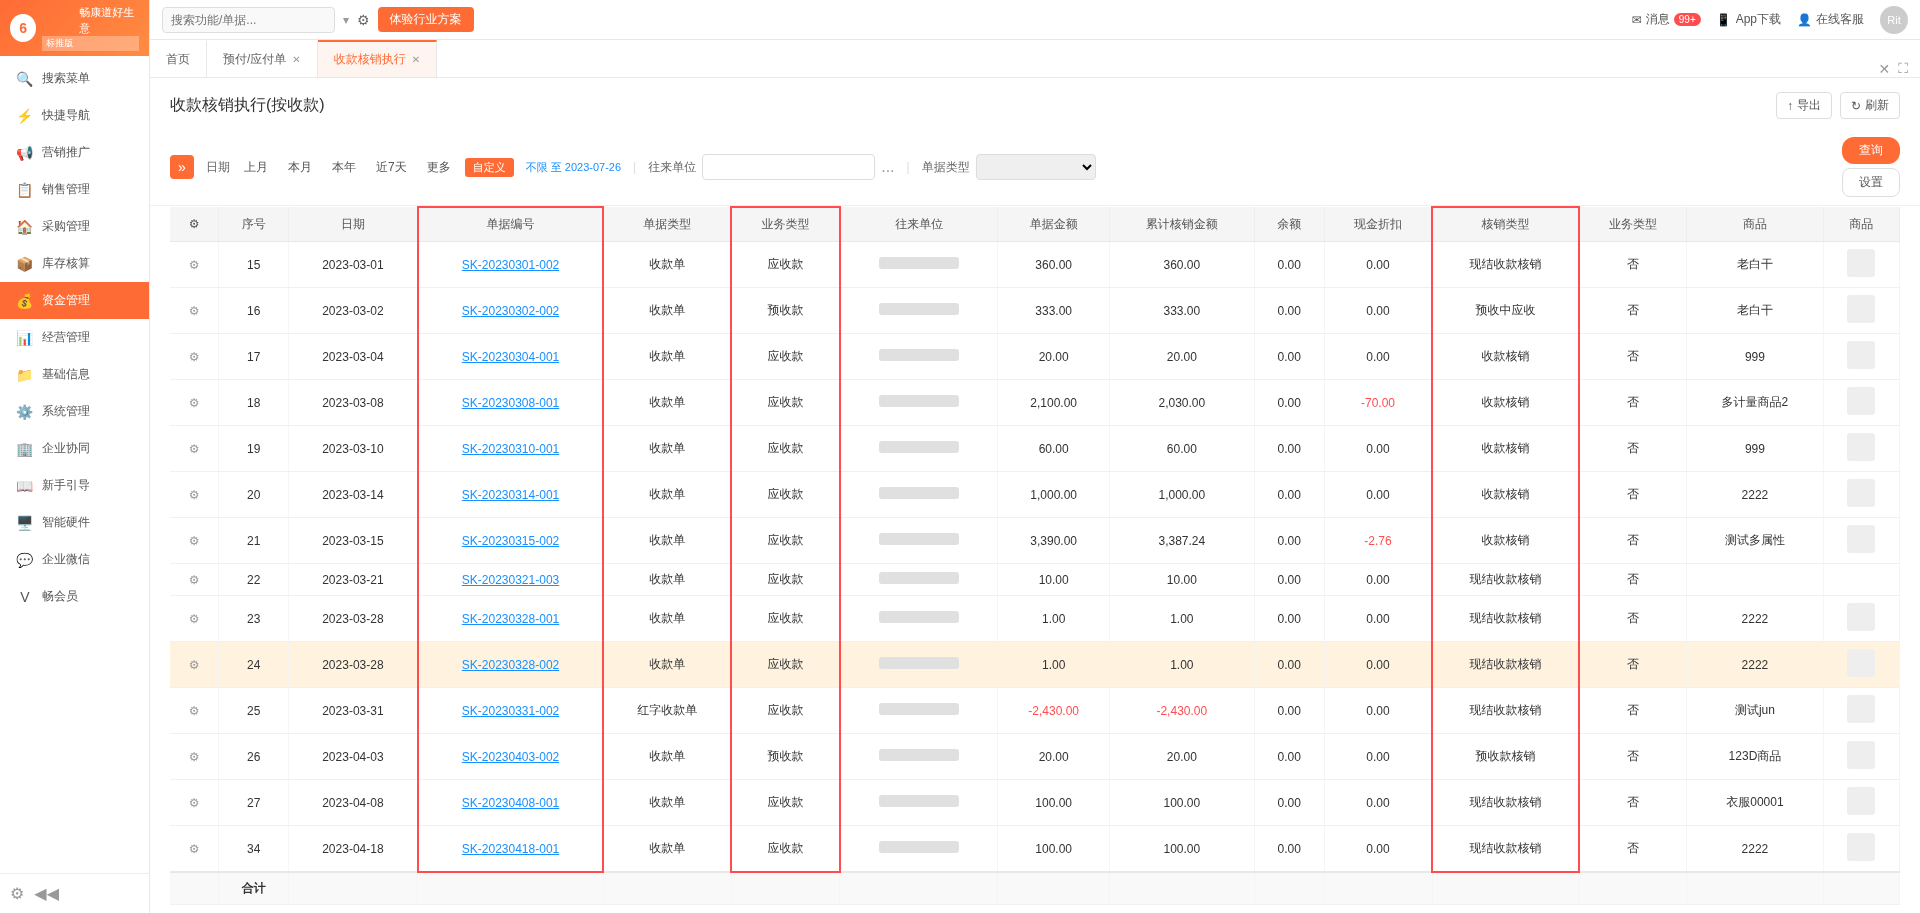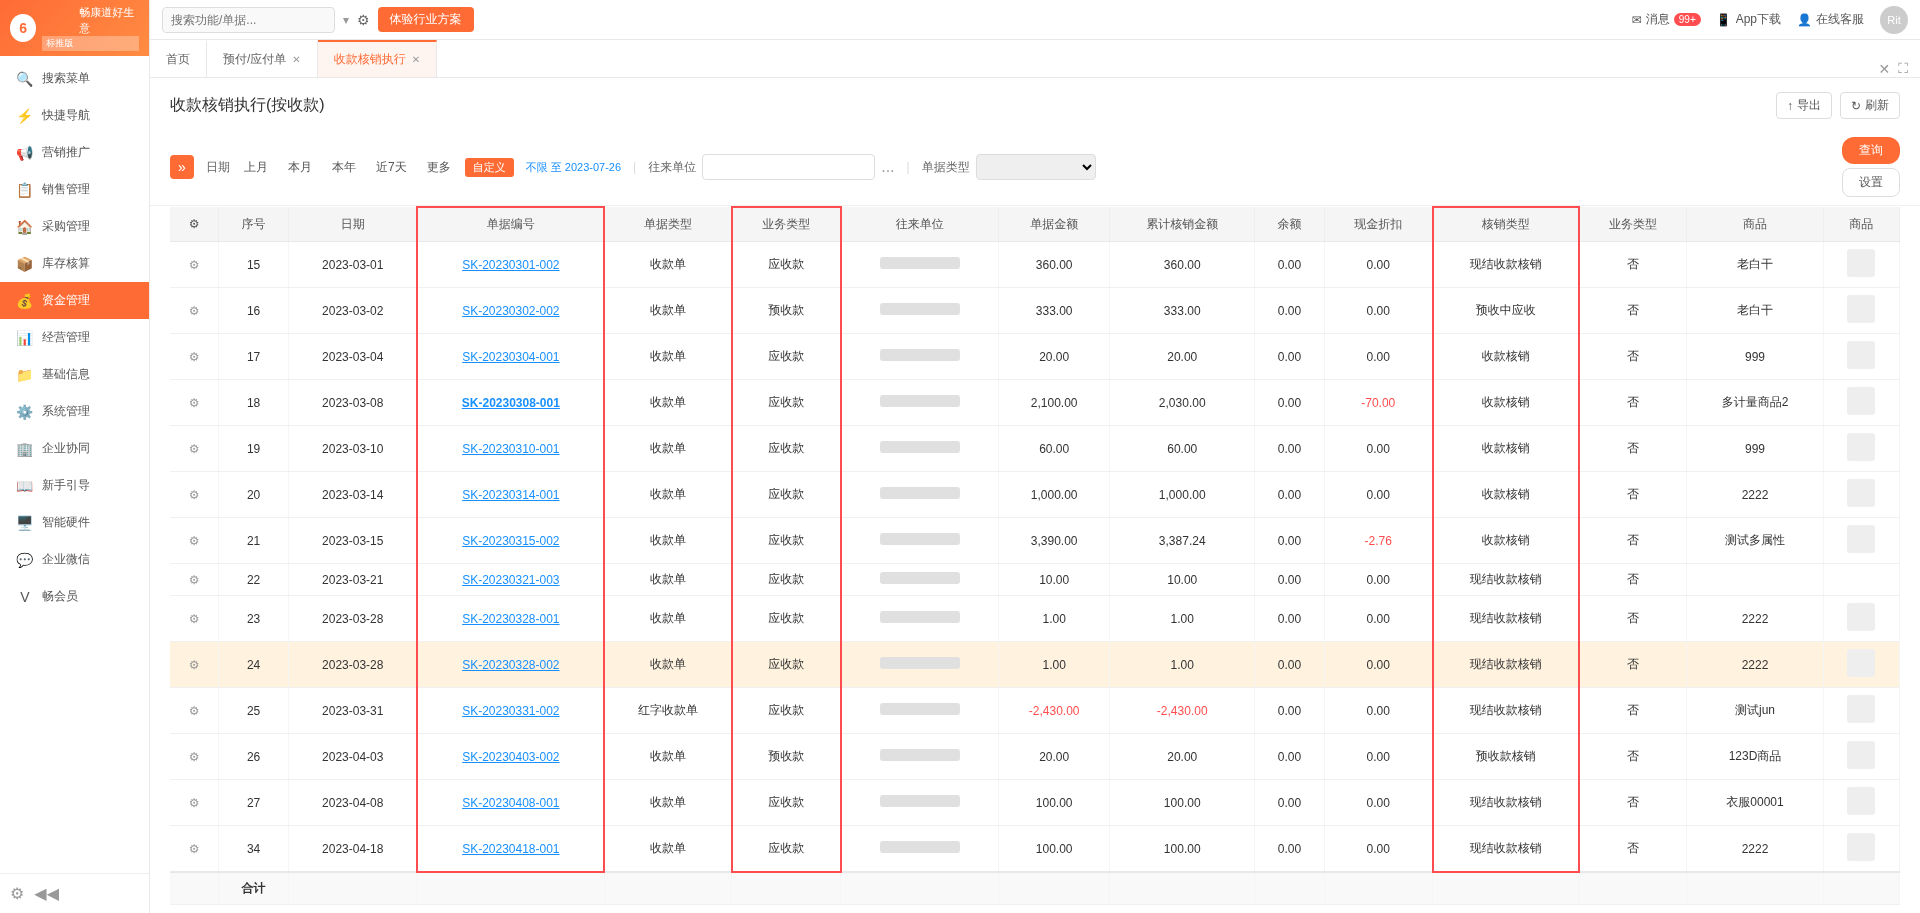--- a/index.html
+++ b/index.html
@@ -337,21 +337,21 @@
                 <td>0.00</td>
                 <td style="border-left: 2px solid rgb(255, 77, 79); border-right: 2px solid rgb(255, 77, 79);">收款核销</td>
                 <td>否</td>
                 <td>999</td>
                 <td><span class="img-thumb"></span></td>
               </tr>
               <tr>
                 <td class="gear-cell">⚙</td>
                 <td>18</td>
                 <td>2023-03-08</td>
-                <td class="link-cell" style="border-left: 2px solid rgb(255, 77, 79); border-right: 2px solid rgb(255, 77, 79); font-weight: bold;">SK-20230308-001</td>
+                <td class="link-cell" style="border-left: 2px solid rgb(255, 77, 79); border-right: 2px solid rgb(255, 77, 79);">SK-20230308-001</td>
                 <td>收款单</td>
                 <td style="border-left: 2px solid rgb(255, 77, 79); border-right: 2px solid rgb(255, 77, 79);">应收款</td>
                 <td><span style="display: inline-block; width: 80px; height: 12px; background: rgb(224, 224, 224); border-radius: 3px;"></span></td>
                 <td>2,100.00</td>
                 <td>2,030.00</td>
                 <td>0.00</td>
                 <td class="red-text">-70.00</td>
                 <td style="border-left: 2px solid rgb(255, 77, 79); border-right: 2px solid rgb(255, 77, 79);">收款核销</td>
                 <td>否</td>
                 <td>多计量商品2</td>

